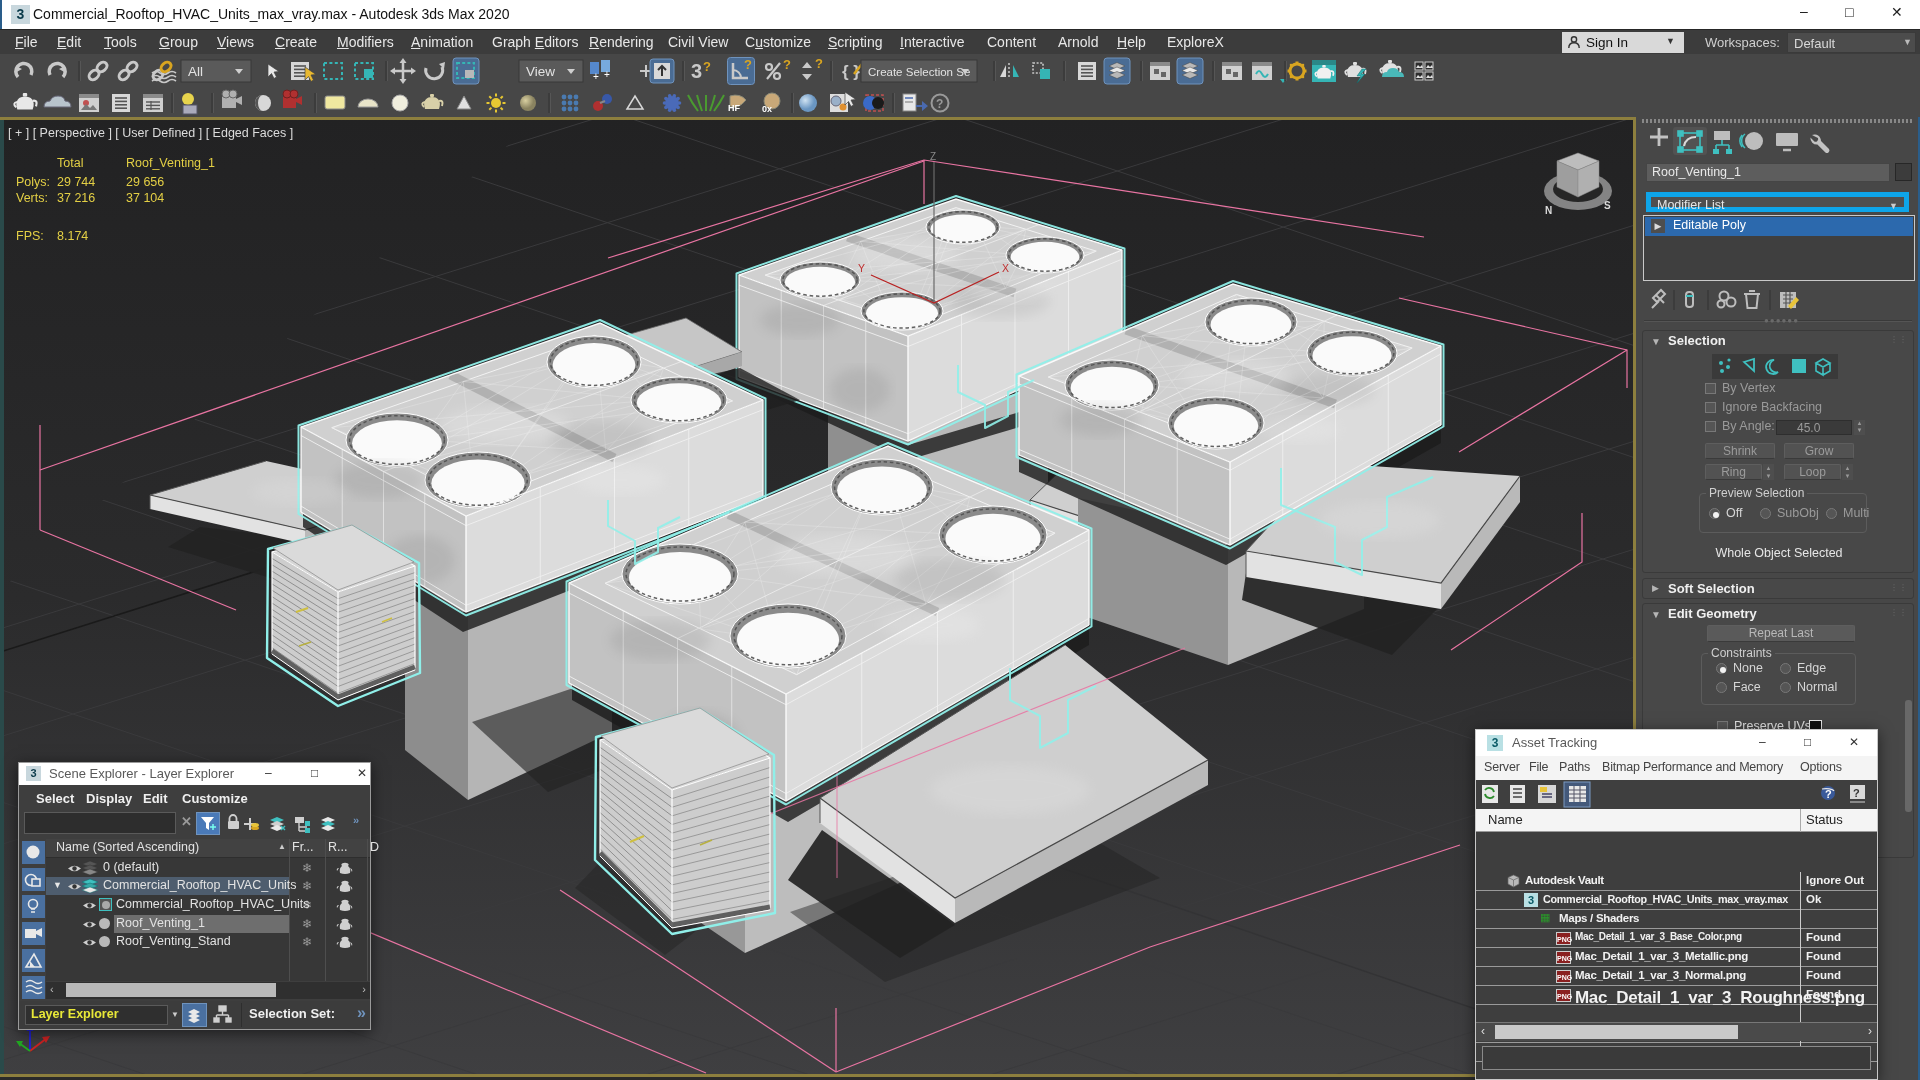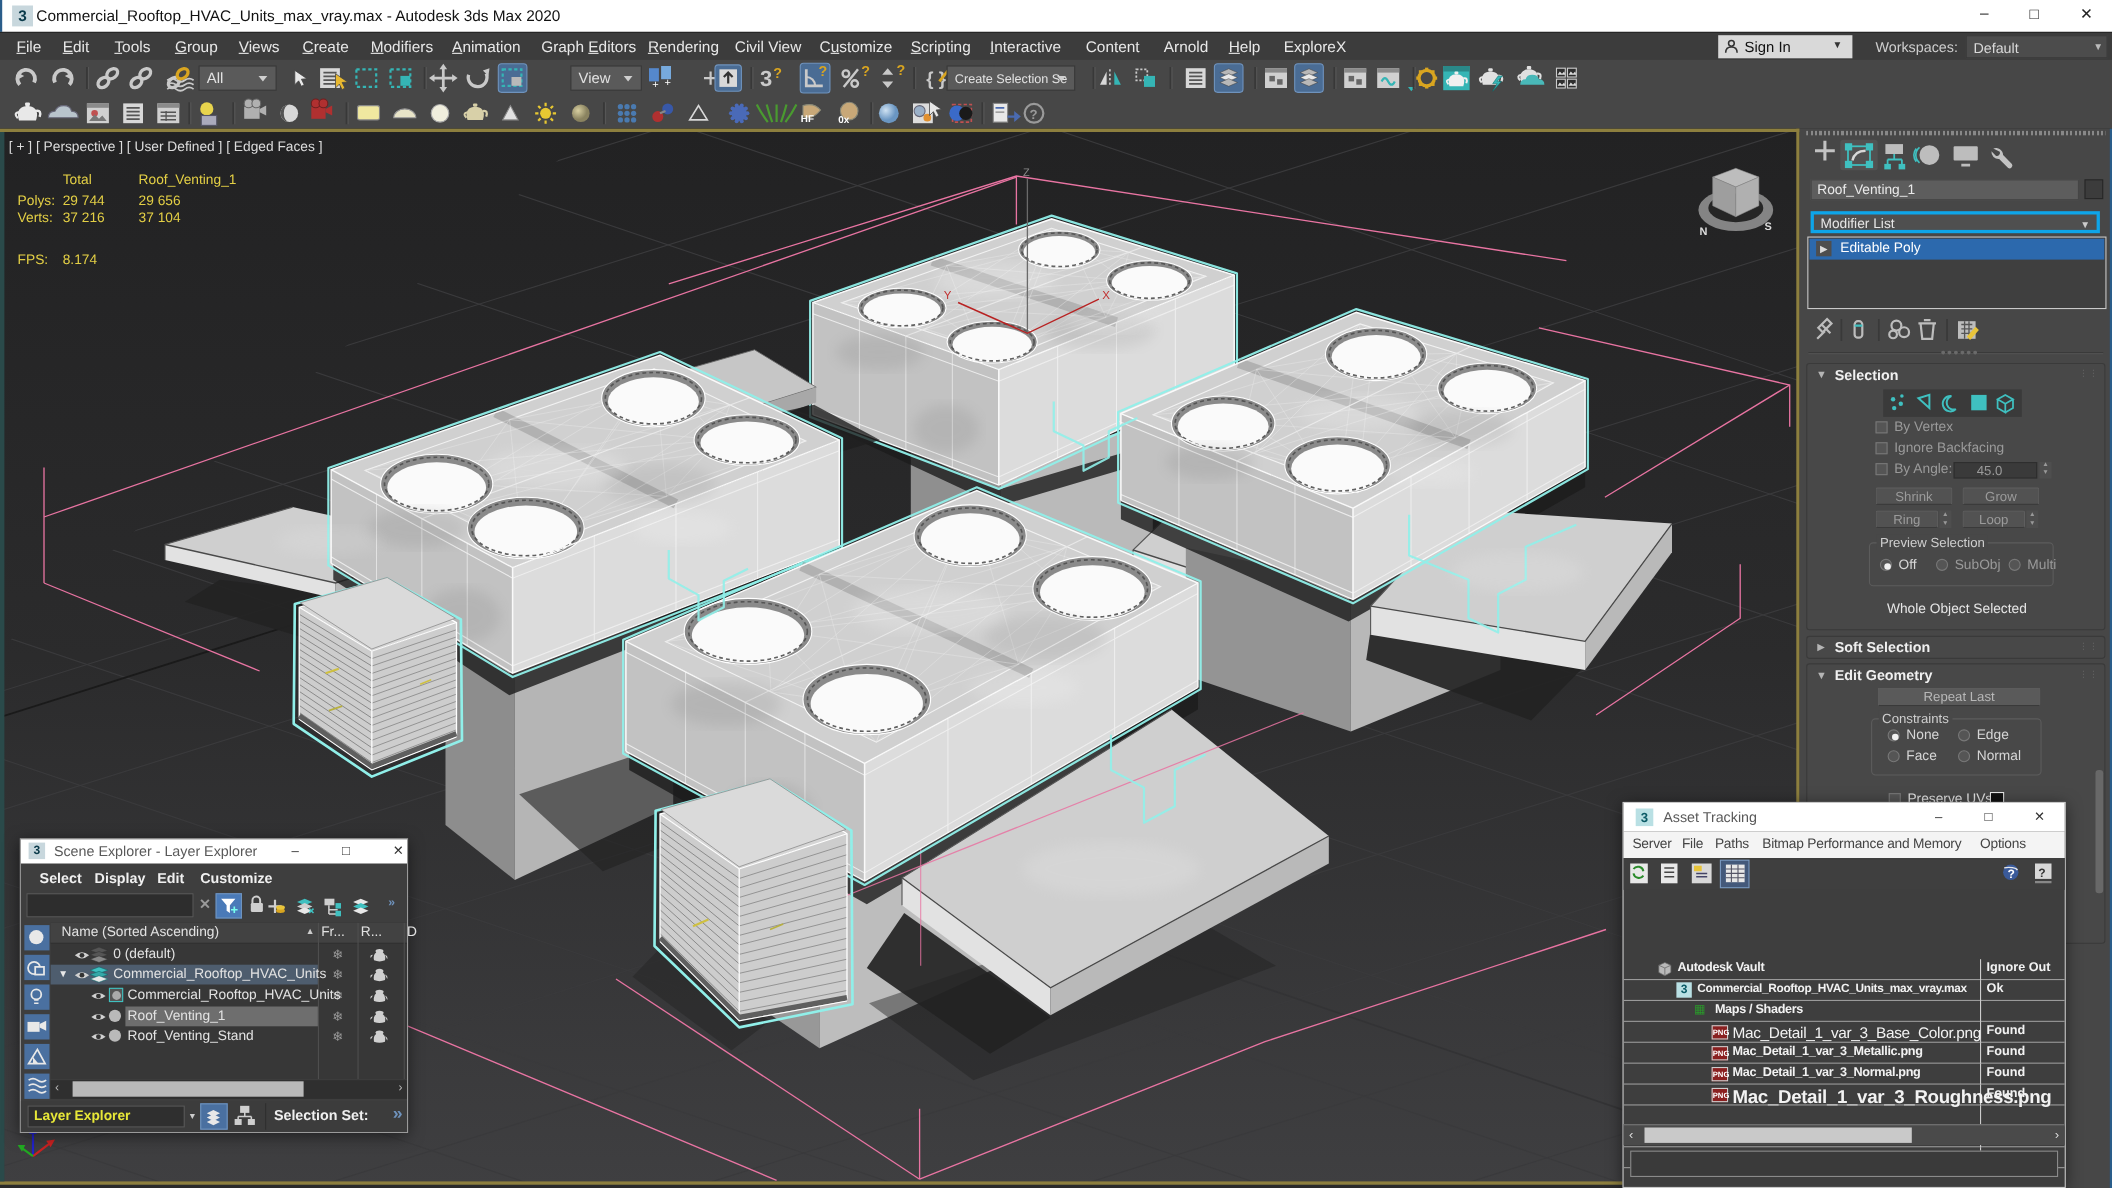--- a/index.html
+++ b/index.html
@@ -25,21 +25,21 @@
 #vp { left:0; top:117px; width:1636px; height:960px; background:#262626; }
 #vpborder { left:0; top:117px; width:1636px; height:960px; border:3px solid #8d7f3e; border-left:none; pointer-events:none; }
 #vptab { left:0; top:120px; width:4px; height:954px; background:#2a4a4a; }
 .vplabel { color:#dcdcdc; font-size:12.5px; }
 .vpstat { color:#e3cf45; font-size:12.5px; }
 
 
 #cpanel { left:1636px; top:117px; width:284px; height:963px; background:#474747; border-right:2px solid #2a5d8a; font-size:12.5px; color:#d6d6d6; }
 #cpanel .abs { position:absolute; }
 .cp-field { background:#5d5d5d; border:1px solid #454545; color:#e9e9e9; padding:1px 5px; }
-.cp-drop { background:#4f4f4f; border:3px solid #0ea5e9; color:#e6e6e6; padding:1px 6px; }
+.cp-drop { background:#4f4f4f; border:5px solid #0ea5e9; color:#e6e6e6; padding:1px 6px; }
 .cp-roll { background:#484848; border:1px solid #3a3a3a; border-radius:3px; }
 .cp-rollhead { font-weight:bold; color:#f0f0f0; font-size:13px; }
 .cp-btn { background:#525252; border:1px solid #5e5e5e; border-bottom-color:#3a3a3a; border-radius:2px; color:#9b9b9b; text-align:center; font-size:12px; line-height:15px; }
 .cp-check { width:11px; height:11px; background:#555; border:1px solid #787878; display:inline-block; }
 .cp-radio { width:11px; height:11px; background:#555; border:1px solid #787878; border-radius:50%; display:inline-block; position:relative; }
 .cp-radio.on::after { content:""; position:absolute; left:2.5px; top:2.5px; width:6px; height:6px; border-radius:50%; background:#f2f2f2; }
 .cp-grey { color:#9a9a9a; }
 .cp-group { border:1px solid #5c5c5c; border-radius:4px; }
 .cp-grouplabel { background:#484848; padding:0 3px; position:absolute; top:-8px; left:6px; font-size:12px; color:#cfcfcf; }
 .grip { color:#6a6a6a; font-size:8px; letter-spacing:1px; }
@@ -1259,20 +1259,25 @@
             </g>
           <g>
               <rect x="374" y="5" width="15" height="14" fill="#d8d8d8"></rect>
               <text x="377" y="17" fill="#333" font-size="11" font-weight="bold">?</text>
               <path d="M374 22 h15" stroke="#888" stroke-width="2"></path>
             </g>
         </g>
       </svg>
     </div>
 
+    <div class="abs" style="left:0;top:79px;width:401px;height:23px;background:#f4f4f4;border-bottom:1px solid #999;">
+      <span class="abs" style="left:12px;top:3px;color:#222;font-size:13px;">Name</span>
+      <span class="abs" style="left:330px;top:3px;color:#222;font-size:13px;">Status</span>
+      <div class="abs" style="left:324px;top:0;width:1px;height:23px;background:#aaa;"></div>
+    </div>
     <div id="atrows" class="abs" style="left:0;top:102px;width:401px;height:190px;margin-top:40px;">
         <div style="position: absolute; left: 0px; top: 0px; width: 401px; height: 19px; border-bottom: 1px solid rgb(154, 154, 154);">
           <div style="position: absolute; left: 324px; top: 0px; width: 1px; height: 19px; background: rgb(204, 204, 204);"></div>
           <svg width="15" height="15" style="position: absolute; left: 30px; top: 2px;">
             <path d="M7.5 1 L13 3.5 L13 10 L7.5 13 L2 10 L2 3.5 Z" fill="#b9b9b9" stroke="#666" stroke-width="0.7"></path>
             <path d="M2 3.5 L7.5 6 L13 3.5 M7.5 6 V13" fill="none" stroke="#666" stroke-width="0.7"></path>
           </svg>
           <span style="position: absolute; left: 49px; top: 2px; color: rgb(242, 242, 242); font-size: 11.5px; letter-spacing: -0.3px; font-weight: bold;">Autodesk Vault</span>
           <span style="position: absolute; left: 330px; top: 2px; color: rgb(242, 242, 242); font-size: 11.5px; font-weight: bold;">Ignore Out</span>
         </div>
@@ -1283,21 +1288,21 @@
           <span style="position: absolute; left: 330px; top: 2px; color: rgb(242, 242, 242); font-size: 11.5px; font-weight: bold;">Ok</span>
         </div>
         <div style="position: absolute; left: 0px; top: 38px; width: 401px; height: 19px; border-bottom: 1px solid rgb(154, 154, 154);">
           <div style="position: absolute; left: 324px; top: 0px; width: 1px; height: 19px; background: rgb(204, 204, 204);"></div>
           <span style="position: absolute; left: 64px; top: 1px; font-size: 11px; color: rgb(42, 154, 42);">▦</span>
           <span style="position: absolute; left: 83px; top: 2px; color: rgb(242, 242, 242); font-size: 11.5px; letter-spacing: -0.3px; font-weight: bold;">Maps / Shaders</span>
         </div>
         <div style="position: absolute; left: 0px; top: 57px; width: 401px; height: 19px; border-bottom: 1px solid rgb(154, 154, 154);">
           <div style="position: absolute; left: 324px; top: 0px; width: 1px; height: 19px; background: rgb(204, 204, 204);"></div>
           <div style="position: absolute; left: 80px; top: 2.5px; width: 15px; height: 13px; background: rgb(138, 32, 32); border: 1px solid rgb(204, 204, 204); color: rgb(255, 255, 255); font-size: 7px; font-weight: bold; text-align: center; line-height: 13px;">PNG</div>
-          <span style="position: absolute; left: 99px; top: 2px; color: rgb(242, 242, 242); font-size: 14px; letter-spacing: -0.3px; font-weight: normal;">Mac_Detail_1_var_3_Base_Color.png</span>
+          <span style="position: absolute; left: 99px; top: 2px; color: rgb(242, 242, 242); font-size: 10px; letter-spacing: -0.3px; font-weight: bold;">Mac_Detail_1_var_3_Base_Color.png</span>
           <span style="position: absolute; left: 330px; top: 2px; color: rgb(242, 242, 242); font-size: 11.5px; font-weight: bold;">Found</span>
         </div>
         <div style="position: absolute; left: 0px; top: 76px; width: 401px; height: 19px; border-bottom: 1px solid rgb(154, 154, 154);">
           <div style="position: absolute; left: 324px; top: 0px; width: 1px; height: 19px; background: rgb(204, 204, 204);"></div>
           <div style="position: absolute; left: 80px; top: 2.5px; width: 15px; height: 13px; background: rgb(138, 32, 32); border: 1px solid rgb(204, 204, 204); color: rgb(255, 255, 255); font-size: 7px; font-weight: bold; text-align: center; line-height: 13px;">PNG</div>
           <span style="position: absolute; left: 99px; top: 2px; color: rgb(242, 242, 242); font-size: 11.5px; letter-spacing: -0.3px; font-weight: bold;">Mac_Detail_1_var_3_Metallic.png</span>
           <span style="position: absolute; left: 330px; top: 2px; color: rgb(242, 242, 242); font-size: 11.5px; font-weight: bold;">Found</span>
         </div>
         <div style="position: absolute; left: 0px; top: 95px; width: 401px; height: 19px; border-bottom: 1px solid rgb(154, 154, 154);">
           <div style="position: absolute; left: 324px; top: 0px; width: 1px; height: 19px; background: rgb(204, 204, 204);"></div>

